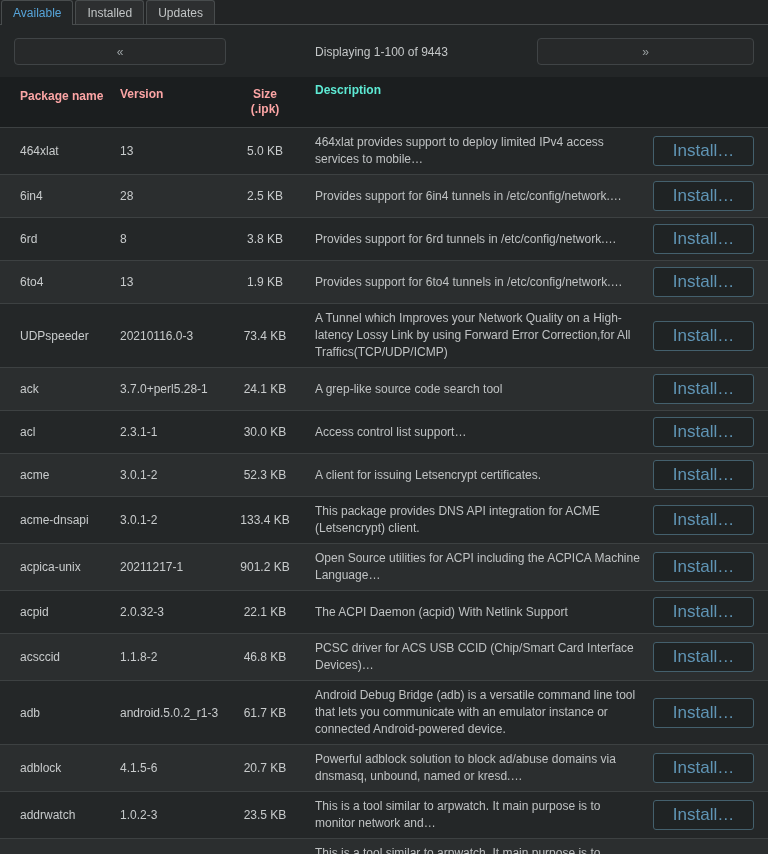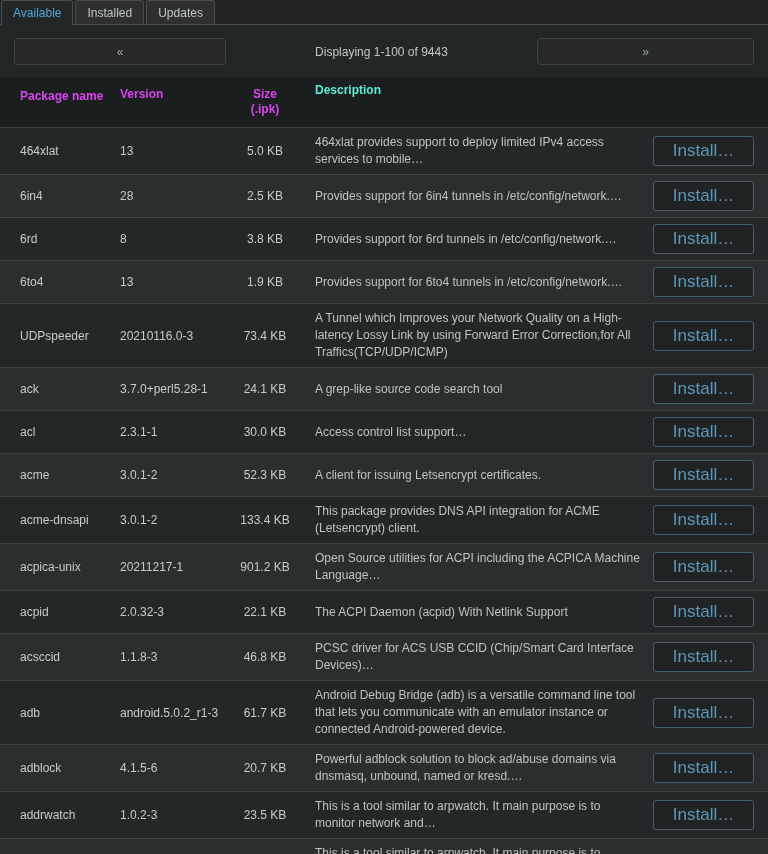--- a/index.html
+++ b/index.html
@@ -55,21 +55,21 @@
   }
   .pager-status{flex:1;text-align:center;color:#c4c7c8;}
   
   table{width:100%;border-collapse:collapse;table-layout:fixed;margin-top:4px;}
   col.c-name{width:120px;}
   col.c-ver{width:115px;}
   col.c-size{width:60px;}
   col.c-act{width:120px;}
   thead td{
     background:var(--hdr-bg);
-    font-weight:bold;color:#d946ef;
+    font-weight:bold;color:#fca5a5;
     padding:12px 0 6px 0;vertical-align:top;height:48px;
   }
   tbody tr{border-top:1px solid var(--sep);}
   tbody tr:nth-child(odd){background:var(--row-odd);}
   tbody tr:nth-child(even){background:var(--row-even);}
   td{vertical-align:middle;}
   td.cell-name{padding:10px 6px 10px 20px;overflow:hidden;}
   td.cell-ver{padding:10px 6px 10px 0;overflow:hidden;}
   td.cell-size{padding:10px 0;text-align:center;}
   td.cell-desc{padding:6px 8px 6px 20px;line-height:17px;color:var(--text-dim);}
@@ -227,21 +227,21 @@
     <td class="cell-ver">2.0.32-3</td>
     <td class="cell-size">22.1 KB</td>
     <td class="cell-desc">The ACPI Daemon (acpid) With Netlink Support</td>
     <td class="cell-act">
       <span class="install-btn">Install…</span>
     </td>
   </tr>
 
   <tr>
     <td class="cell-name">acsccid</td>
-    <td class="cell-ver">1.1.8-3</td>
+    <td class="cell-ver">1.1.8-2</td>
     <td class="cell-size">46.8 KB</td>
     <td class="cell-desc">PCSC driver for ACS USB CCID (Chip/Smart Card Interface Devices)…</td>
     <td class="cell-act">
       <span class="install-btn">Install…</span>
     </td>
   </tr>
 
   <tr>
     <td class="cell-name">adb</td>
     <td class="cell-ver">android.5.0.2_r1-3</td>

